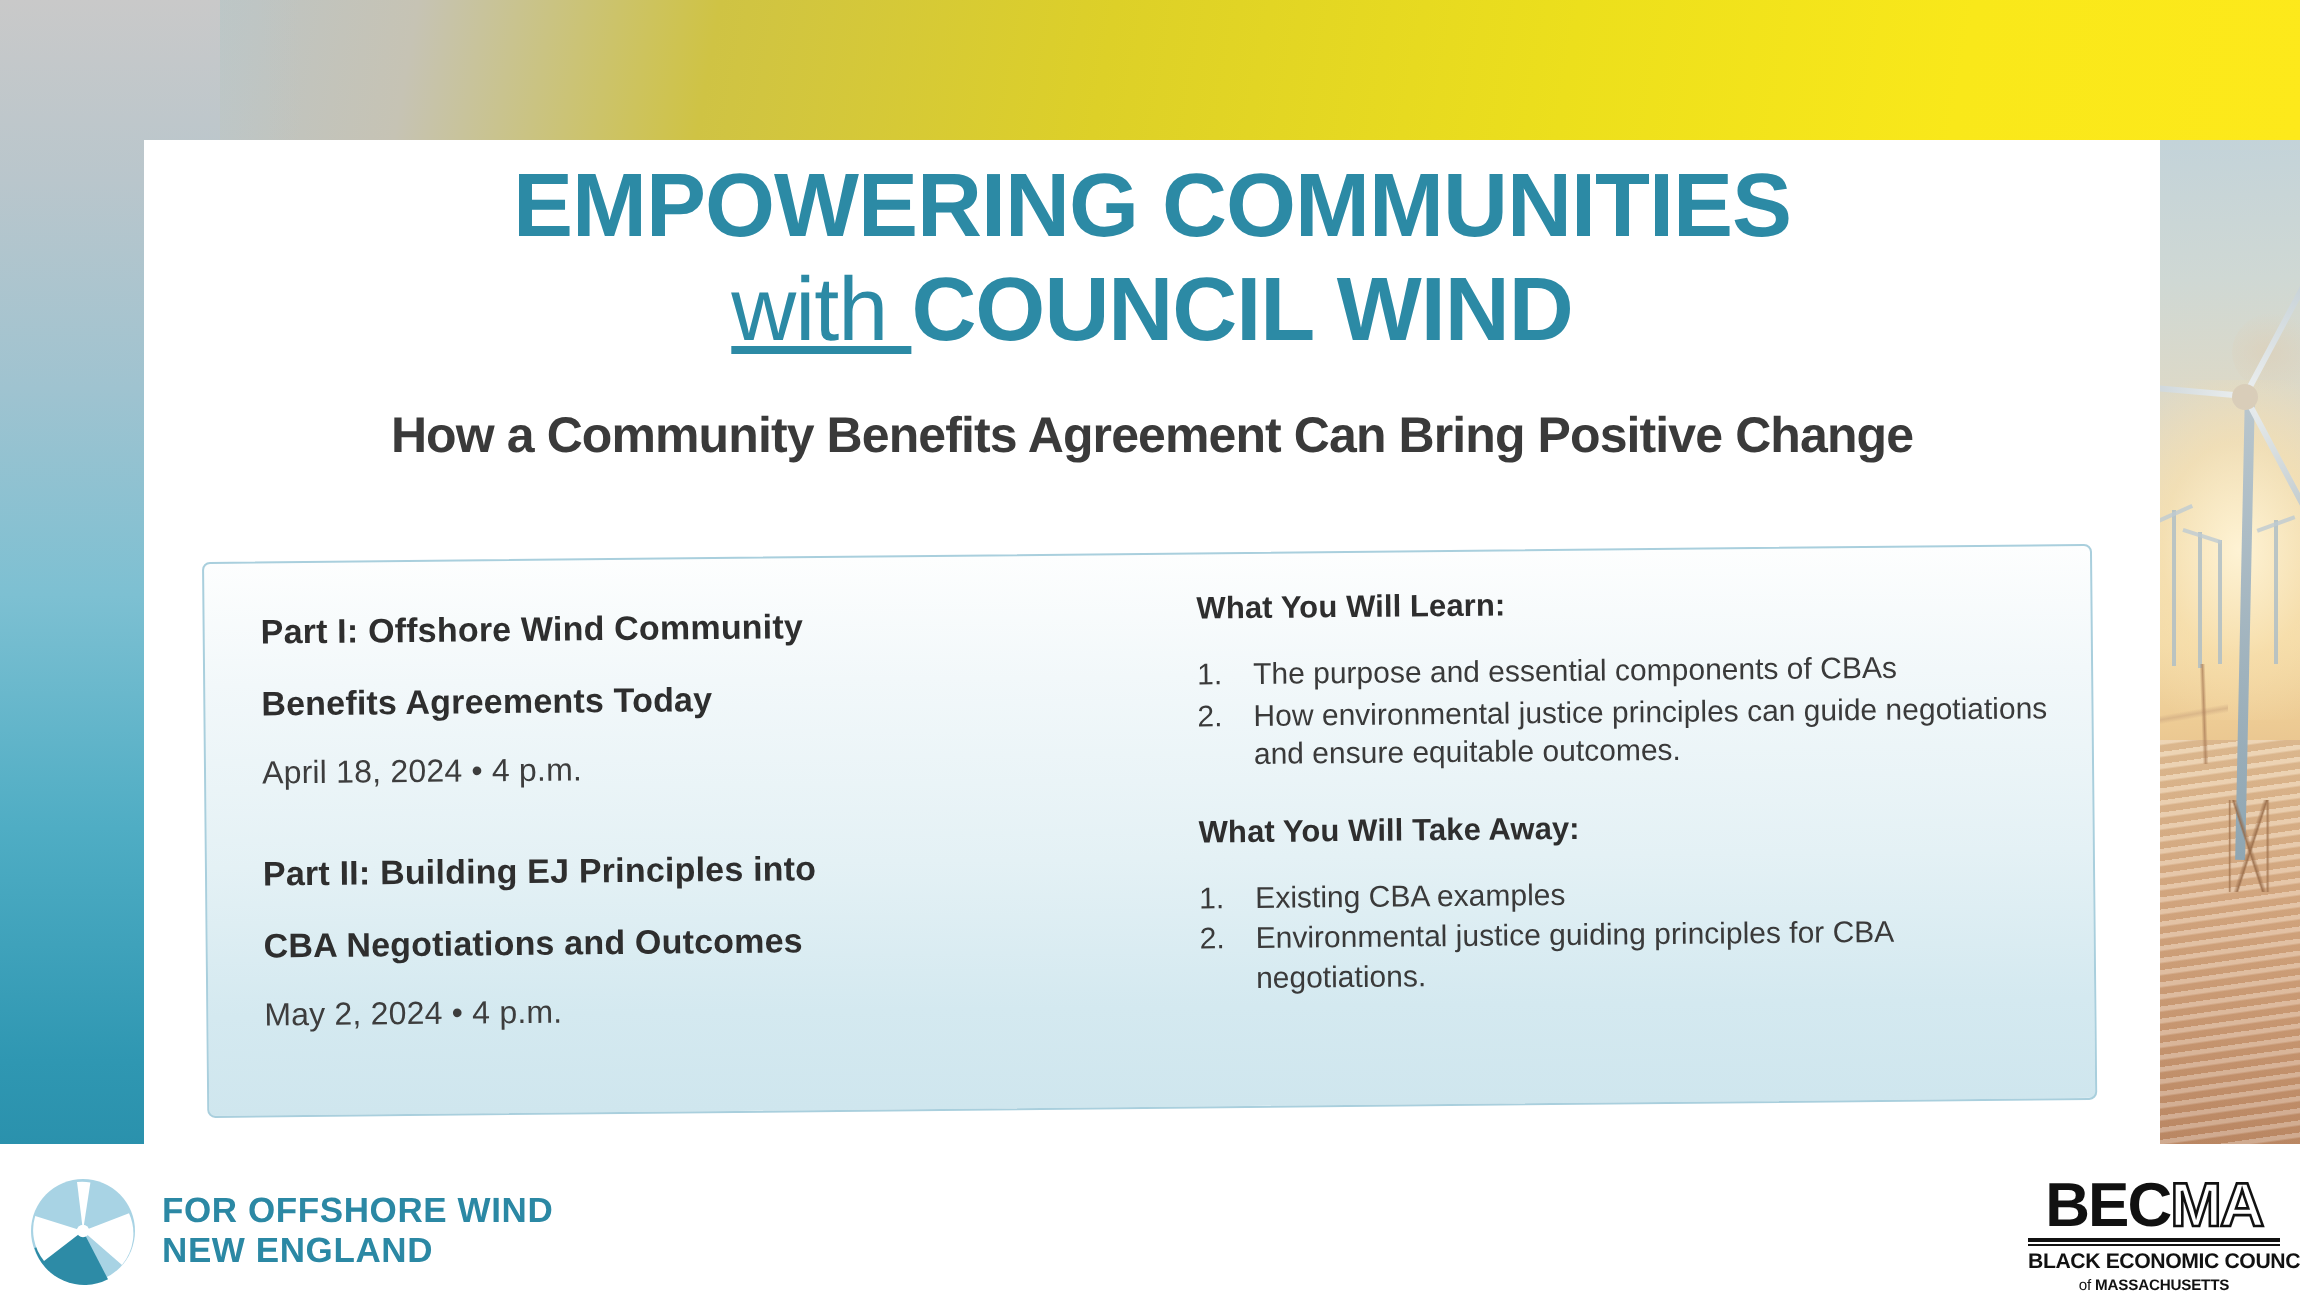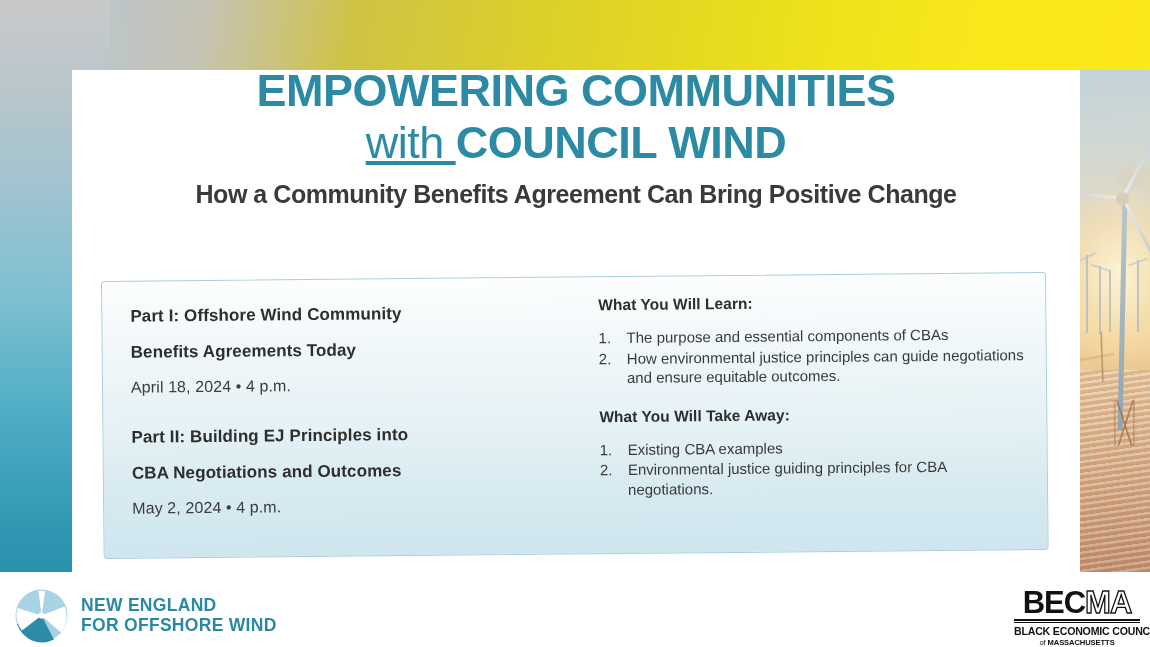--- a/index.html
+++ b/index.html
@@ -68,21 +68,21 @@
   .card {
     position: absolute;
     left: 72px; top: 70px;
     width: 1008px; height: 502px;
     background: #ffffff;
   }
 
   
   .headline {
     position: absolute;
-    left: 72px; top: 66px;
+    left: 72px; top: 78px;
     width: 1008px;
     text-align: center;
   }
   .title-l1 {
     font-size: 45px;
     font-weight: bold;
     letter-spacing: -0.5px;
     color: #2c8aa5;
     line-height: 1.12;
     white-space: nowrap;
@@ -94,21 +94,21 @@
     color: #2c8aa5;
     line-height: 1.12;
     margin-top: 2px;
     white-space: nowrap;
   }
   .title-l2 .lite {
     font-weight: normal;
     text-decoration: underline;
   }
   .subtitle {
-    margin-top: 11px;
+    margin-top: 23px;
     font-size: 25px;
     font-weight: bold;
     color: #3a3a3a;
     letter-spacing: -0.45px;
     white-space: nowrap;
   }
 
   
   .panel-wrap {
     position: absolute;
@@ -461,22 +461,22 @@
       <svg width="55" height="55" viewBox="0 0 55 55">
         <circle cx="27.5" cy="27.5" r="26" fill="#a8d3e4"></circle>
         <path d="M3.2 36 A26 26 0 0 0 40 51.6 L27.5 27.5 Z" fill="#2d8ba6"></path>
         <path d="M27.5 27.5 L24.5 3.0 A24.6 24.6 0 0 1 31.2 3.2 Z" fill="#ffffff"></path>
         <path d="M27.5 27.5 L50.5 18.6 A24.6 24.6 0 0 1 47.0 44.5 Z" fill="#ffffff"></path>
         <path d="M27.5 27.5 L8.0 42.5 A24.6 24.6 0 0 1 3.6 20.0 Z" fill="#ffffff"></path>
         <circle cx="27.5" cy="27.5" r="3.1" fill="#ffffff"></circle>
       </svg>
     </div>
     <div class="newind-text">
+      <div>FOR OFFSHORE WIND</div>
       <div>NEW ENGLAND</div>
-      <div>FOR OFFSHORE WIND</div>
     </div>
   </div>
 
   <div class="becma">
     <div class="becma-word">
       <span class="solid">BEC</span>
       <span class="hollow">MA</span>
     </div>
     <div class="becma-rule"></div>
     <div class="becma-sub">BLACK ECONOMIC COUNCIL</div>

